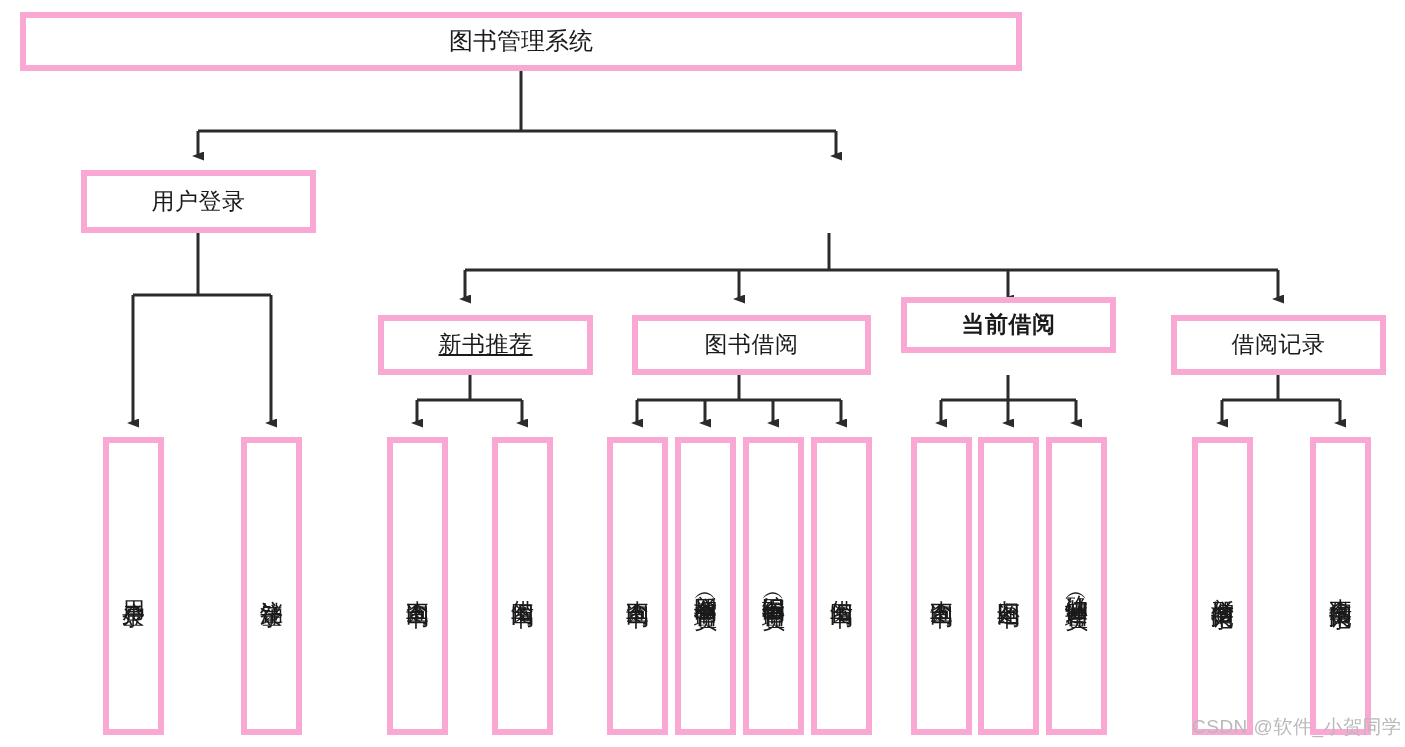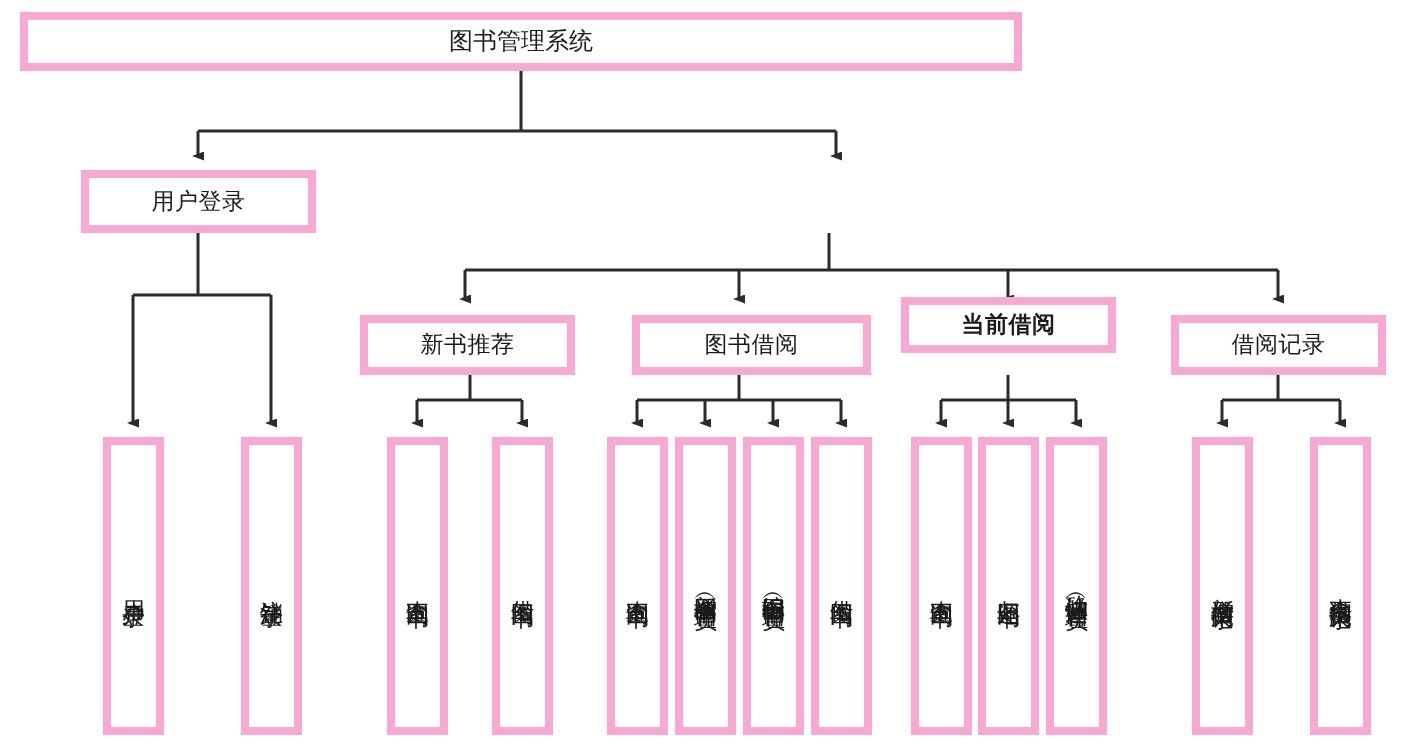--- a/index.html
+++ b/index.html
@@ -13,21 +13,21 @@
   #canvas {
     position: relative;
     width: 1405px;
     height: 747px;
     background: #ffffff;
     overflow: hidden;
   }
   .node {
     position: absolute;
     box-sizing: border-box;
-    border: 8px solid #f9a8d4;
+    border: 6px solid #f9a8d4;
     background: #ffffff;
     display: flex;
     align-items: center;
     justify-content: center;
     color: #1a1a1a;
     line-height: 1.18;
   }
   .node.h {
     font-size: 23px;
     letter-spacing: 0.5px;
@@ -120,21 +120,21 @@
   </svg>
 
   <div class="node title" style="left:20px; top:12px; width:1002px; height:59px;">
     <span>图书管理系统</span>
   </div>
 
   <div class="node h" style="left:81px; top:170px; width:235px; height:63px;">
     <span>用户登录</span>
   </div>
 
-  <div class="node h" style="left:360px; top:315px; width:215px; height:60px;">
+  <div class="node h" style="left:378px; top:315px; width:215px; height:60px;text-decoration:underline;">
     <span>新书推荐</span>
   </div>
   <div class="node h" style="left:632px; top:315px; width:239px; height:60px;">
     <span>图书借阅</span>
   </div>
   <div class="node h" style="left:901px; top:297px; width:215px; height:56px;font-weight:bold;">
     <span>当前借阅</span>
   </div>
   <div class="node h" style="left:1171px; top:315px; width:215px; height:60px;">
     <span>借阅记录</span>
@@ -177,14 +177,15 @@
     <span class="vtext">确认归还（管理员）</span>
   </div>
 
   <div class="node leaf" style="left:1192px; top:437px; width:61px; height:298px;">
     <span class="vtext">新增借阅记录</span>
   </div>
   <div class="node leaf" style="left:1310px; top:437px; width:61px; height:298px;">
     <span class="vtext">查询借阅记录</span>
   </div>
 
+  <div class="watermark" style="left:1192px; top:714px;">CSDN @软件_小贺同学</div>
 
 </div>
 
 </body></html>

